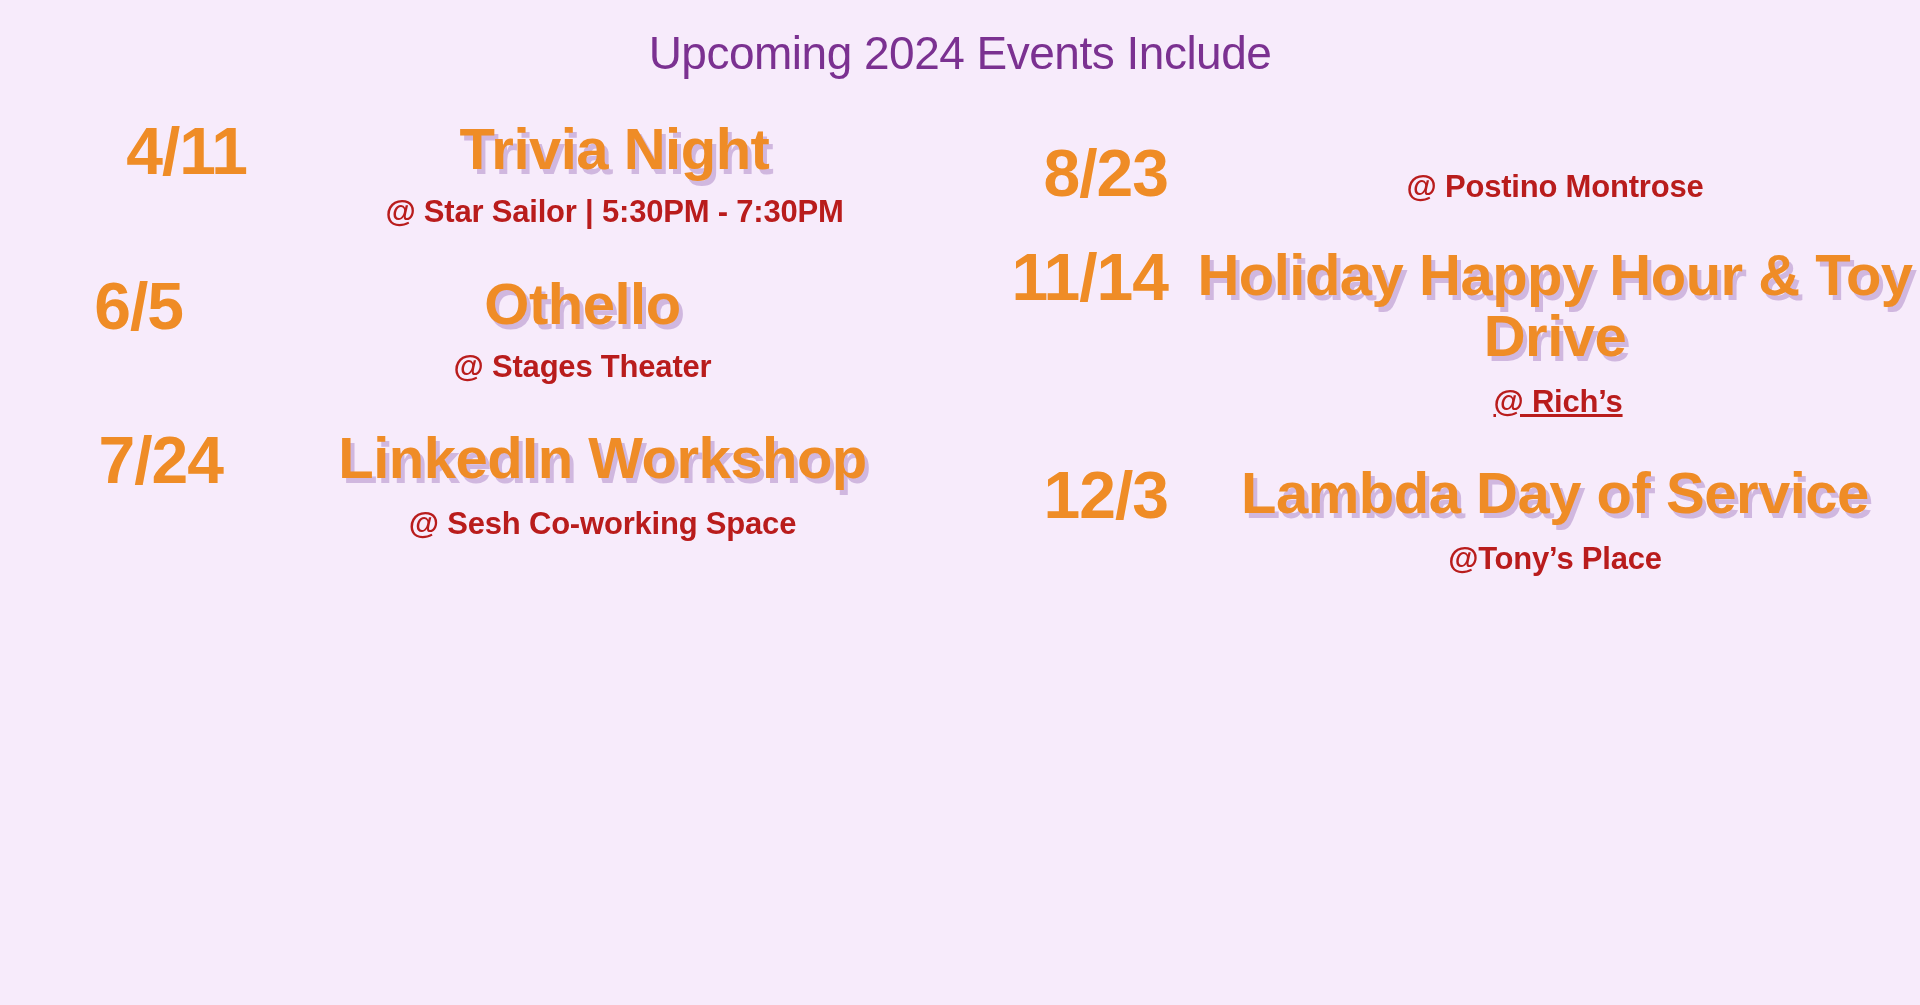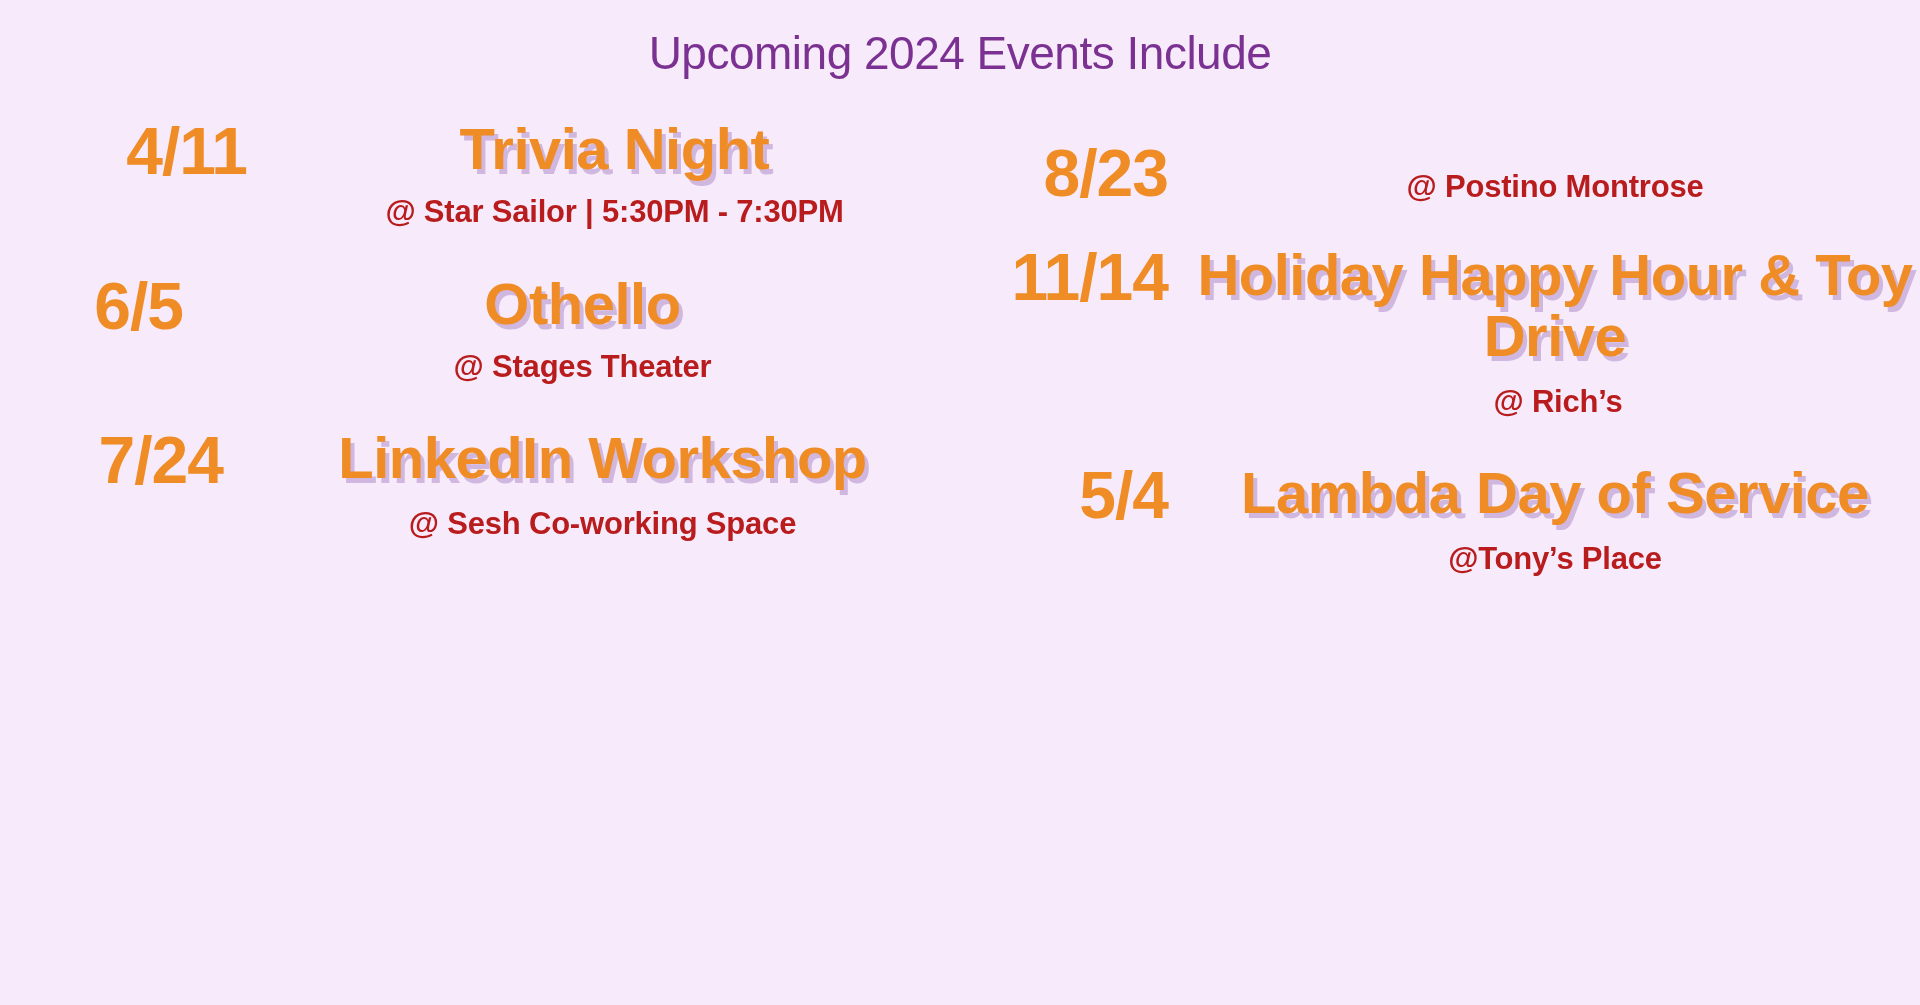--- a/index.html
+++ b/index.html
@@ -105,21 +105,21 @@
   .col-left .ev-1 .event-venue { margin-top: 14px; }
   .col-left .ev-2 { margin-top: 42px; padding-left: 48px; }
   .col-left .ev-2 .event-venue { margin-top: 16px; }
 
   
   .col-right .event-date  { width: 178px; margin-right: 22px; }
   .col-right .event       { padding-left: 30px; }
 
   .col-right .ev-0 .event-venue { margin-top: 28px; }
   .col-right .ev-1 { margin-top: 38px; }
-  .col-right .ev-1 .event-venue { margin-top: 16px; padding-left: 6px; }
+  .col-right .ev-1 .event-venue { margin-top: 16px; padding-left: 6px; text-decoration: underline; }
   .col-right .ev-2 { margin-top: 42px; }
   .col-right .ev-2 .event-venue { margin-top: 16px; }
 </style>
 </head>
 <body>
 
 <div class="page">
 
   <div class="page-title">Upcoming 2024 Events Include</div>
 
@@ -164,21 +164,21 @@
 
       <div class="event ev-1">
         <div class="event-date">11/14</div>
         <div class="event-body">
           <div class="event-title">Holiday Happy Hour &amp; Toy Drive</div>
           <div class="event-venue">@ Rich’s</div>
         </div>
       </div>
 
       <div class="event ev-2">
-        <div class="event-date">5/4</div>
+        <div class="event-date">12/3</div>
         <div class="event-body">
           <div class="event-title">Lambda Day of Service</div>
           <div class="event-venue">@Tony’s Place</div>
         </div>
       </div>
 
     </div>
 
   </div>
 

